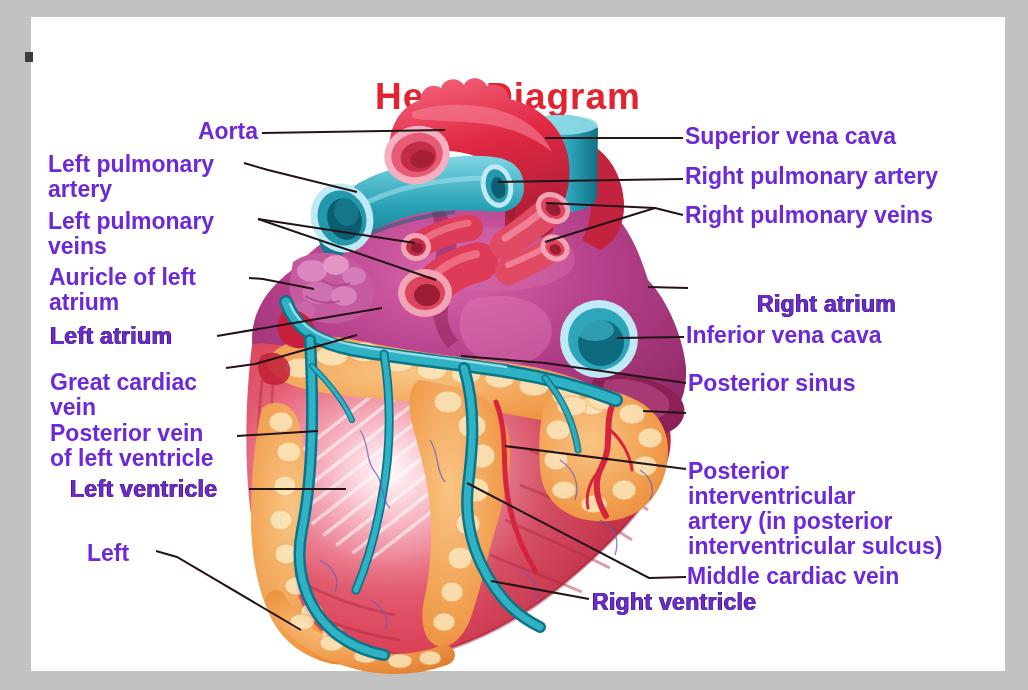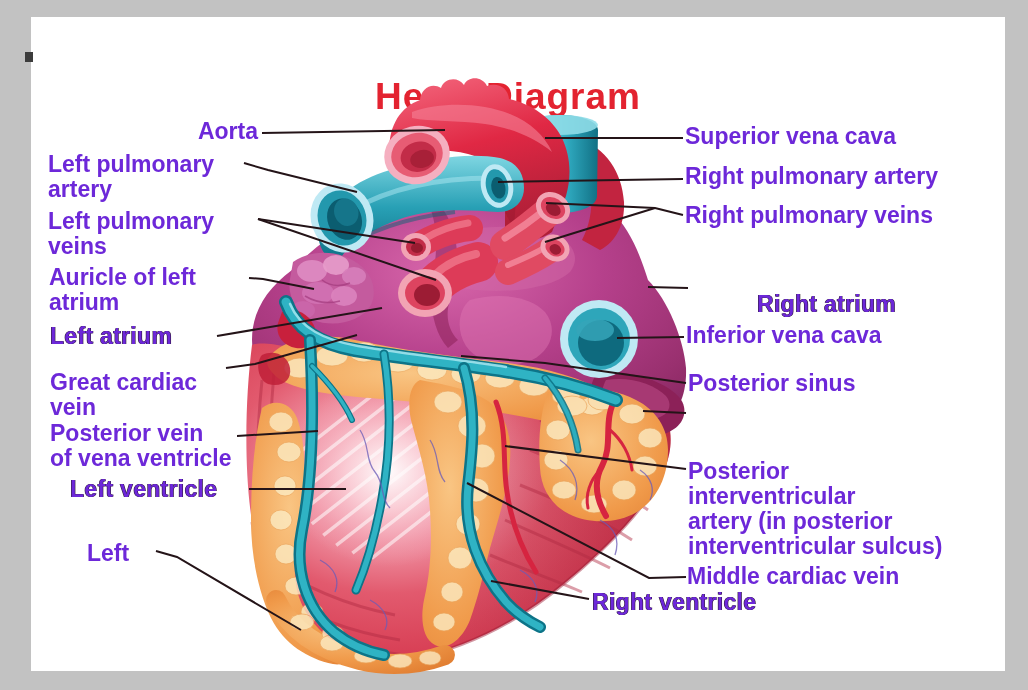--- a/index.html
+++ b/index.html
@@ -357,21 +357,21 @@
   <div class="lbl" style="left:48px;top:152px;">Left pulmonary
 artery</div>
   <div class="lbl" style="left:48px;top:209px;">Left pulmonary
 veins</div>
   <div class="lbl" style="left:49px;top:265px;">Auricle of left
 atrium</div>
   <div class="lbl chamber" style="left:50px;top:324px;">Left atrium</div>
   <div class="lbl" style="left:50px;top:356px;margin-top:14px;">Great cardiac
 vein</div>
   <div class="lbl" style="left:50px;top:421px;">Posterior vein
-of vena ventricle</div>
+of left ventricle</div>
   <div class="lbl chamber" style="left:50px;top:477px;margin-left:20px;">Left ventricle</div>
   <div class="lbl" style="left:87px;top:541px;">Left</div>
 
   <div class="lbl" style="left:685px;top:164px;">Right pulmonary artery</div>
   <div class="lbl" style="left:685px;top:124px;">Superior vena cava</div>
   <div class="lbl" style="left:685px;top:203px;">Right pulmonary veins</div>
   <div class="lbl chamber" style="left:757px;top:292px;">Right atrium</div>
   <div class="lbl" style="left:686px;top:323px;">Inferior vena cava</div>
   <div class="lbl" style="left:688px;top:371px;">Posterior sinus</div>
   <div class="lbl" style="left:688px;top:459px;">Posterior

